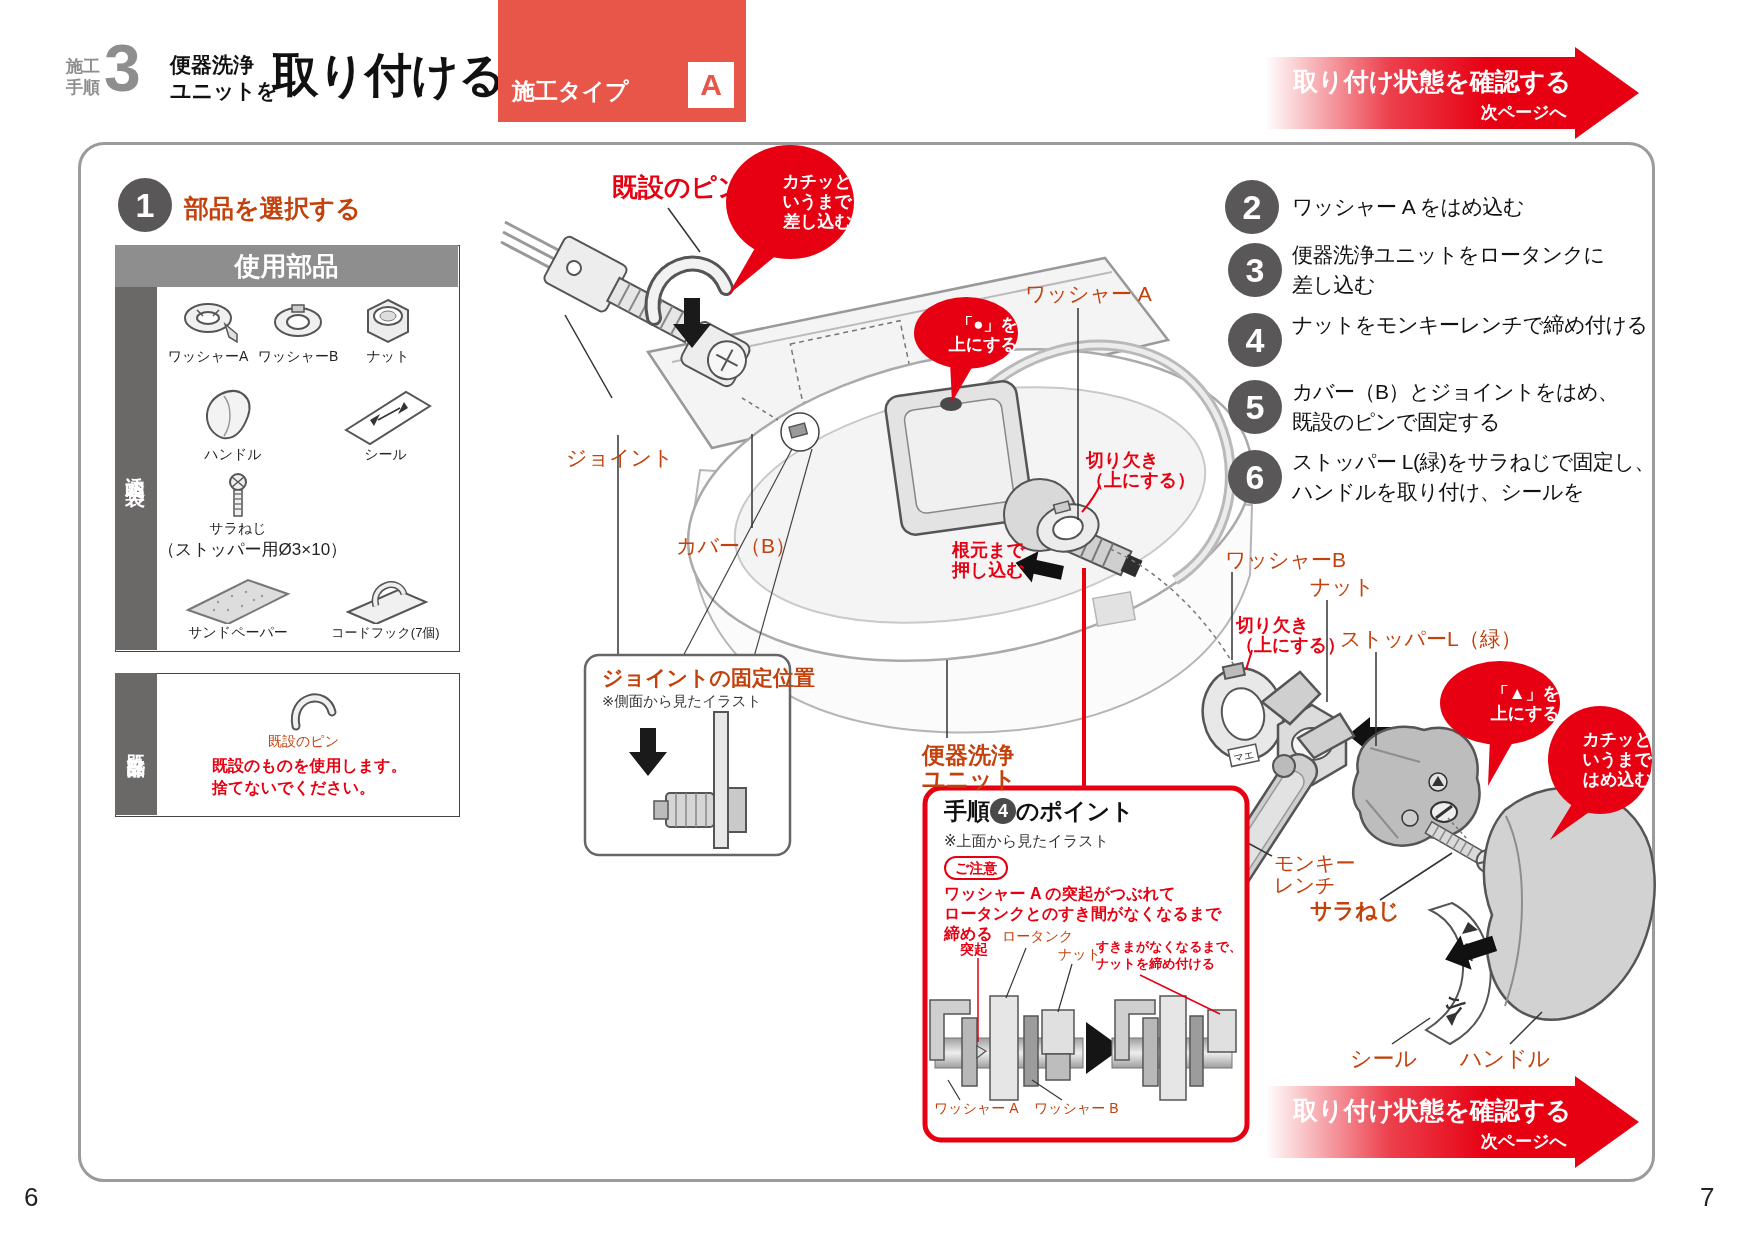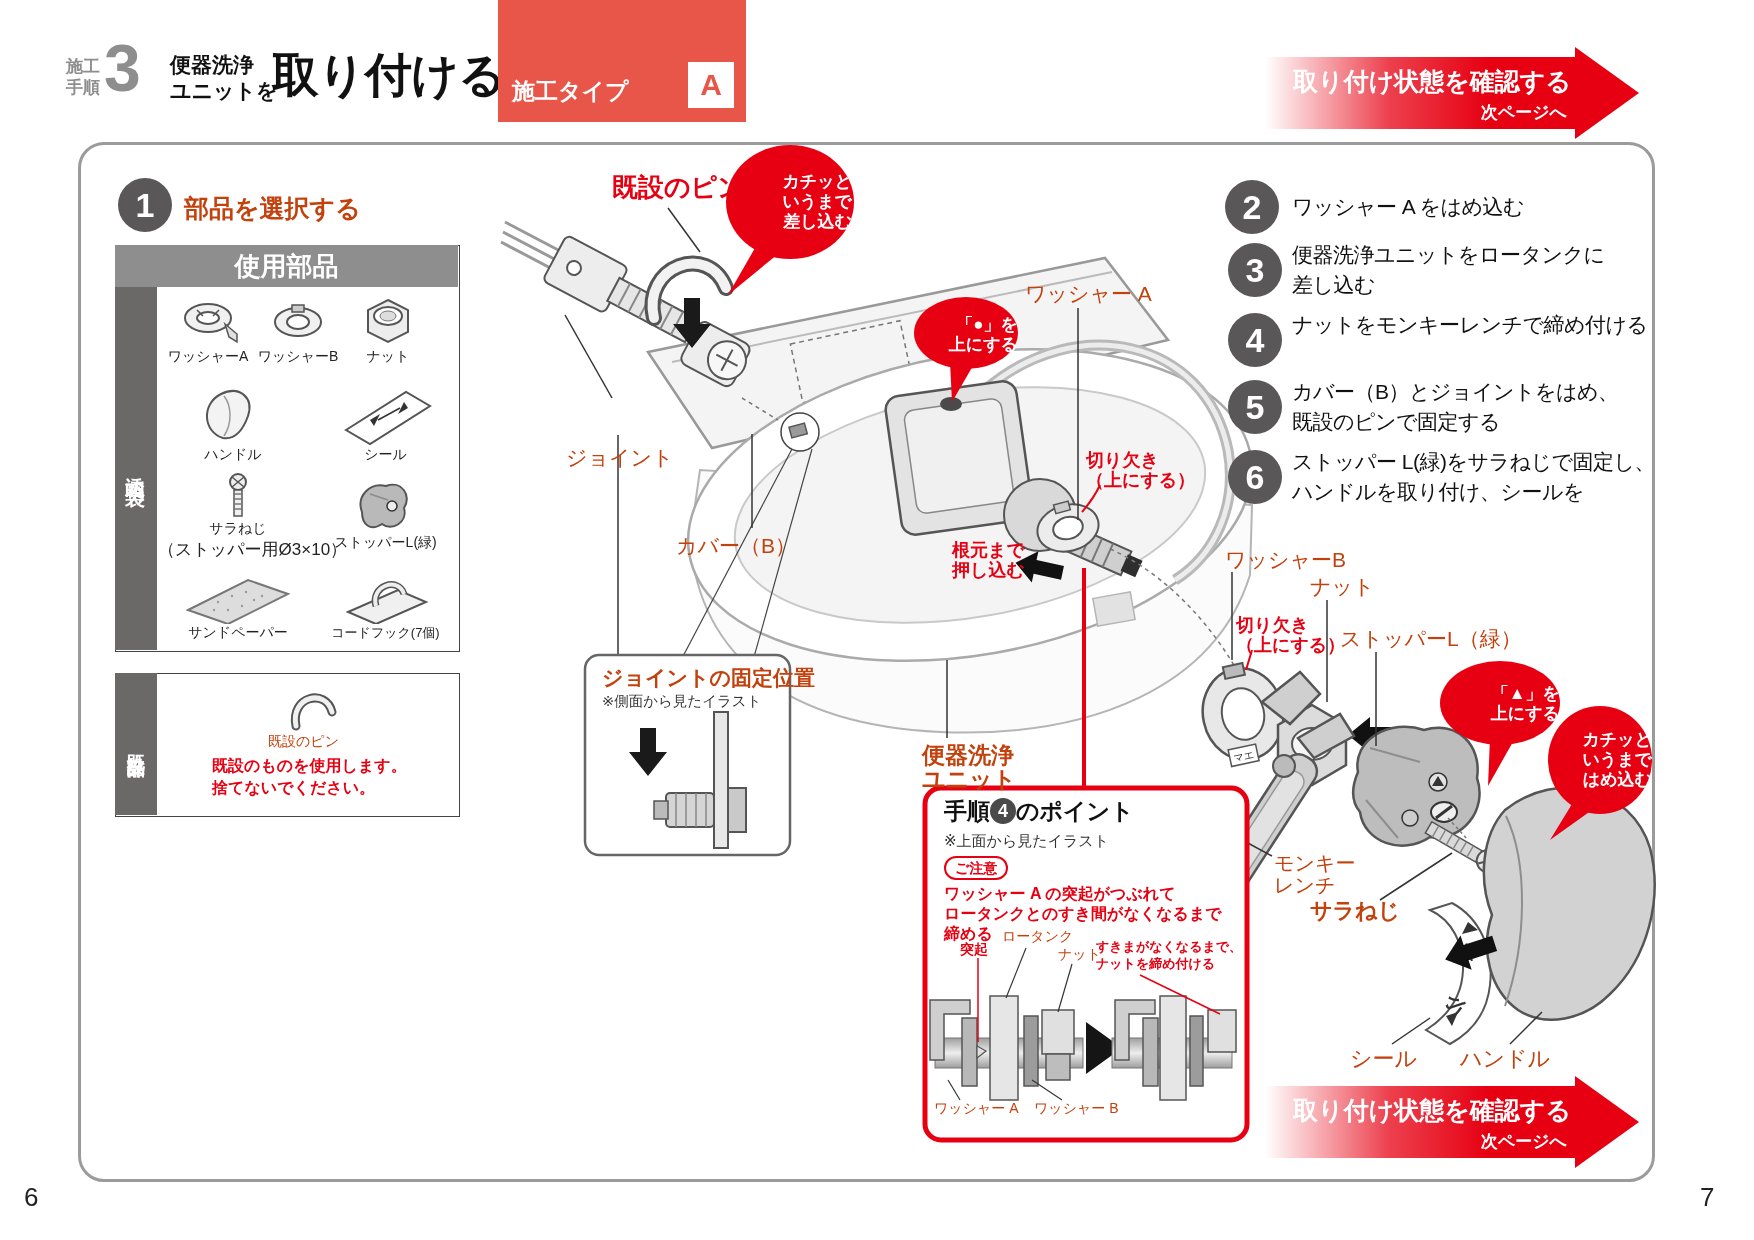--- a/index.html
+++ b/index.html
@@ -333,28 +333,20 @@
   <div class="cell" style="left:158px;top:472px;width:160px;">
     <svg width="160" height="48" viewBox="0 0 160 48">
       <circle cx="80" cy="10" r="8" fill="#eee" stroke="#555" stroke-width="2"></circle>
       <path d="M74,5 l12,10 M86,5 l-12,10" stroke="#555" stroke-width="1.5"></path>
       <rect x="76" y="18" width="8" height="26" fill="#f0f0f0" stroke="#555" stroke-width="1.5"></rect>
       <path d="M76,22 h8 M76,27 h8 M76,32 h8 M76,37 h8" stroke="#777" stroke-width="1.5"></path>
     </svg>
     <div class="clabel">サラねじ</div>
     <div class="clabel" style="font-size:17px;">（ストッパー用Ø3×10）</div>
   </div>
-  <div class="cell" style="left:318px;top:472px;width:135px;">
-    <svg width="135" height="62" viewBox="0 0 135 62">
-      <path d="M44,40 C38,24 52,10 68,14 C84,8 94,24 86,36 C90,50 74,60 64,52 C52,60 44,52 44,40 Z" fill="#b9b9b9" stroke="#555" stroke-width="2"></path>
-      <circle cx="74" cy="34" r="5" fill="#eee" stroke="#333" stroke-width="1.5"></circle>
-      <path d="M52,22 L70,28" stroke="#8c8c8c" stroke-width="1.5"></path>
-    </svg>
-    <div class="clabel">ストッパーL(緑)</div>
-  </div>
 
   <div class="cell" style="left:158px;top:568px;width:160px;">
     <svg width="160" height="56" viewBox="0 0 160 56">
       <polygon points="30,42 90,12 130,26 70,56" fill="#ddd" stroke="#777" stroke-width="2"></polygon>
       <g fill="#999">
         <circle cx="60" cy="34" r="1.2"></circle>
           <circle cx="74" cy="28" r="1.2"></circle>
           <circle cx="88" cy="24" r="1.2"></circle>
         <circle cx="96" cy="32" r="1.2"></circle>
           <circle cx="70" cy="42" r="1.2"></circle>

